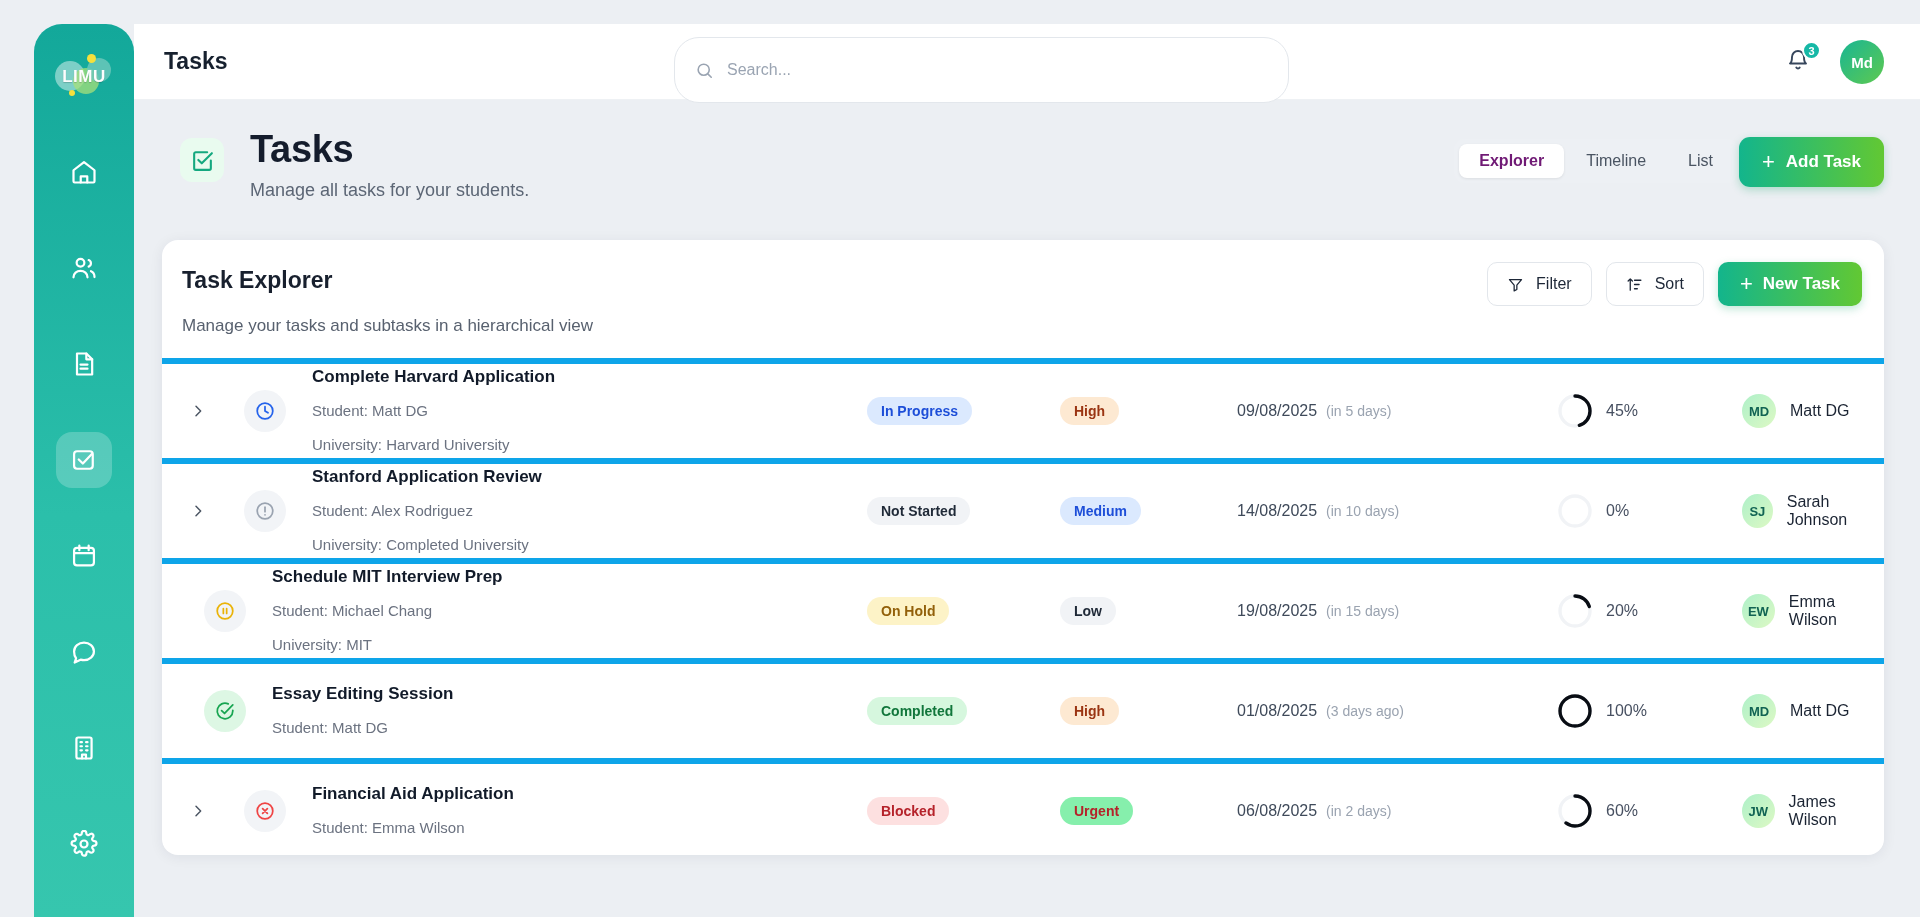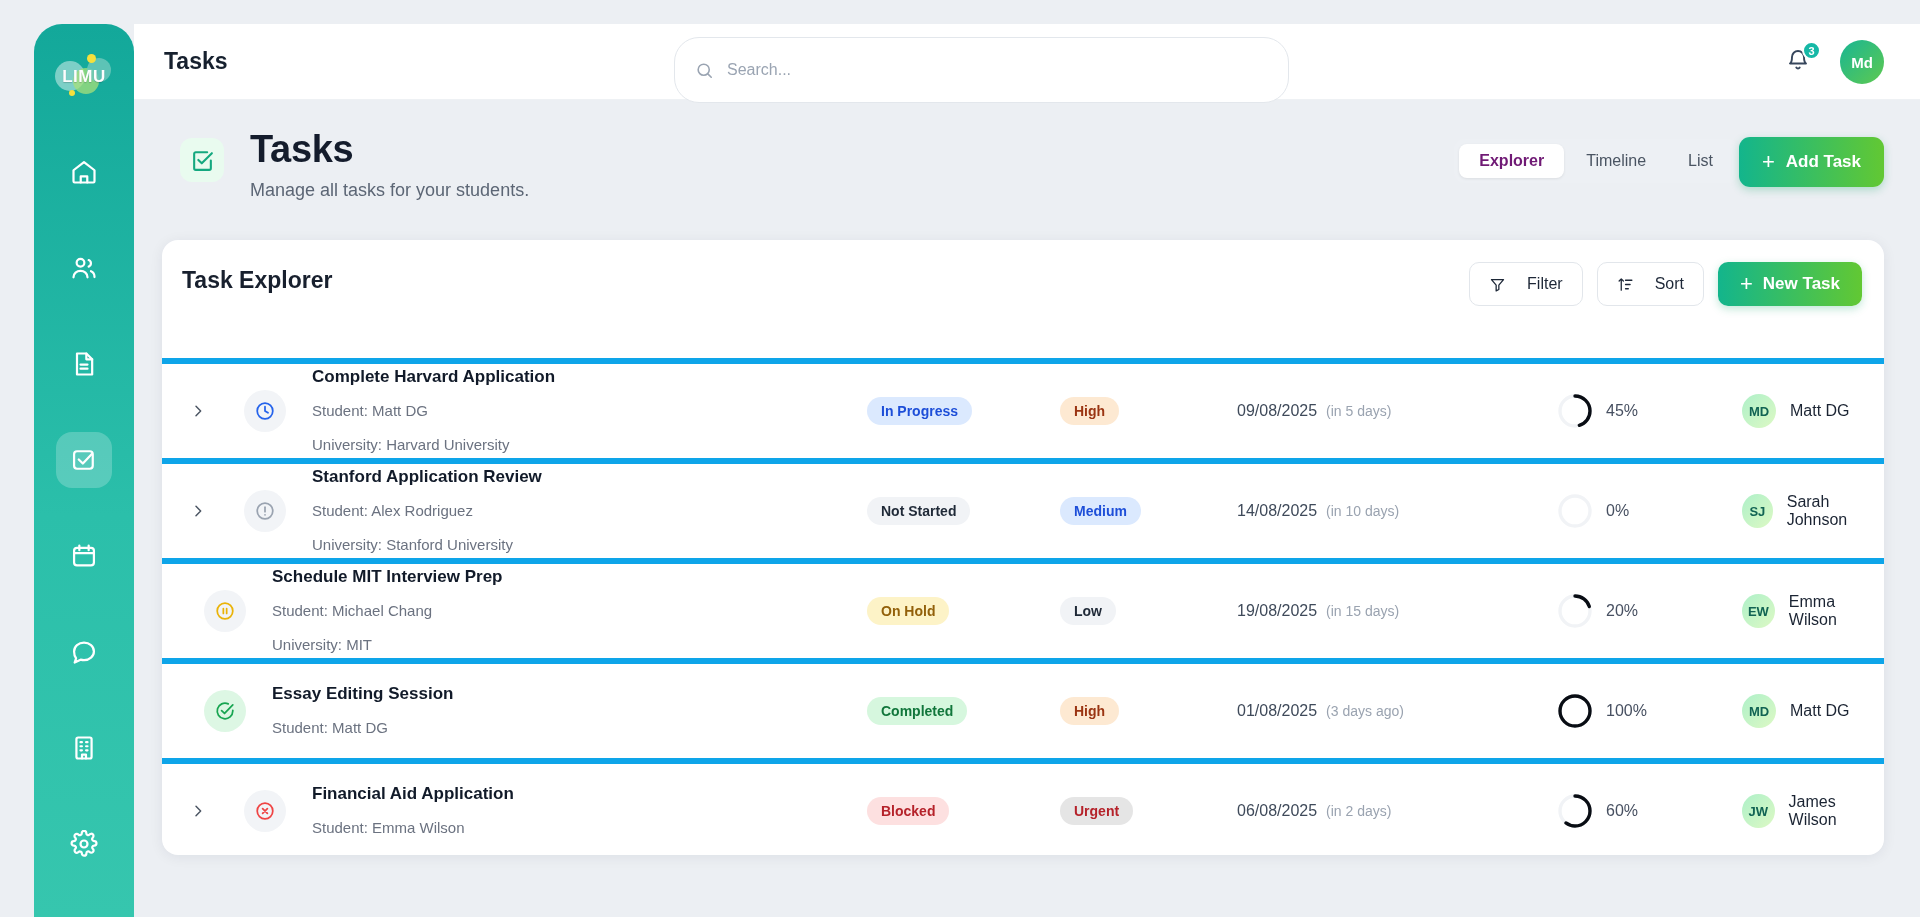--- a/index.html
+++ b/index.html
@@ -167,21 +167,21 @@
     position: absolute; left: 20px; top: 76px;
     font-size: 17px; color: #58616f;
   }
   .card-actions {
     position: absolute; right: 22px; top: 22px;
     display: flex; align-items: center; gap: 14px;
   }
   .btn-o {
     height: 44px; padding: 0 19px;
     background: #fff; border: 1px solid #e2e6eb; border-radius: 10px;
-    display: flex; align-items: center; gap: 21px;
+    display: flex; align-items: center; gap: 12px;
     font-size: 16px; color: #1d2737; cursor: pointer;
     font-family: "Liberation Sans", sans-serif;
   }
   .btn-o svg { width: 17px; height: 17px; stroke: #1d2737; fill: none; stroke-width: 1.8; stroke-linecap: round; stroke-linejoin: round; }
   .btn-new {
     height: 44px; padding: 0 22px; border: none; border-radius: 10px;
     background: linear-gradient(90deg, #13b58c 0%, #62c833 100%);
     color: #fff; font-size: 17px; font-weight: bold; cursor: pointer;
     font-family: "Liberation Sans", sans-serif;
     display: flex; align-items: center; gap: 10px;
@@ -339,20 +339,21 @@
     </div>
     <button class="btn-add">
       <span class="plus">+</span>
       <span>Add Task</span>
     </button>
   </div>
 
   <div class="card">
     <div class="card-head">
       <div class="card-title">Task Explorer</div>
+      <div class="card-sub">Manage your tasks and subtasks in a hierarchical view</div>
       <div class="card-actions">
         <button class="btn-o">
           <svg viewBox="0 0 24 24">
               <path d="M3.5 5h17l-6.6 7.8V19l-3.8 2v-8.2z"></path>
             </svg>
           <span>Filter</span>
         </button>
         <button class="btn-o">
           <svg viewBox="0 0 24 24">
               <path d="M6 20V4M3 7l3-3 3 3"></path>
@@ -411,21 +412,21 @@
           <div class="st-icon" style="left:82px;background:#f2f4f7">
             <svg viewBox="0 0 24 24">
               <circle cx="12" cy="12" r="8.5" style="fill:none;stroke:#9aa3b0;stroke-width:1.9;stroke-linecap:round;stroke-linejoin:round;"></circle>
               <path d="M12 7.8v5" style="fill:none;stroke:#9aa3b0;stroke-width:1.9;stroke-linecap:round;stroke-linejoin:round;"></path>
               <path d="M12 16.1h.01" style="fill:none;stroke:#9aa3b0;stroke-width:1.9;stroke-linecap:round;stroke-linejoin:round;"></path>
             </svg>
           </div>
           <div class="r-main" style="left:150px">
             <div class="r-title">Stanford Application Review</div>
             <div class="r-meta">Student: Alex Rodriguez</div>
-            <div class="r-meta">University: Stanford University</div>
+            <div class="r-meta">University: Completed University</div>
           </div>
           <span class="badge col-status" style="background:#f1f3f6;color:#1f2937">Not Started</span>
           <span class="badge col-prio" style="background:#dbe9fe;color:#1d4ed8">Medium</span>
           <div class="col-date">
             <span class="date-main">14/08/2025</span>
             <span class="date-rel">(in 10 days)</span>
           </div>
           <div class="col-prog">
             <div class="ring"><svg width="36" height="36" viewBox="0 0 36 36">
                 <circle cx="18" cy="18" r="15" fill="none" stroke="#f1f3f6" stroke-width="3.4"></circle>
@@ -506,21 +507,21 @@
             <svg viewBox="0 0 24 24">
               <circle cx="12" cy="12" r="8.5" style="fill:none;stroke:#ef4444;stroke-width:1.9;stroke-linecap:round;stroke-linejoin:round;"></circle>
               <path d="m9.4 9.4 5.2 5.2M14.6 9.4l-5.2 5.2" style="fill:none;stroke:#ef4444;stroke-width:1.9;stroke-linecap:round;stroke-linejoin:round;"></path>
             </svg>
           </div>
           <div class="r-main" style="left:150px">
             <div class="r-title">Financial Aid Application</div>
             <div class="r-meta">Student: Emma Wilson</div>
           </div>
           <span class="badge col-status" style="background:#fde0e0;color:#b5222a">Blocked</span>
-          <span class="badge col-prio" style="background:#e5e5e5;color:#b5222a">Urgent</span>
+          <span class="badge col-prio" style="background:#86efac;color:#b5222a">Urgent</span>
           <div class="col-date">
             <span class="date-main">06/08/2025</span>
             <span class="date-rel">(in 2 days)</span>
           </div>
           <div class="col-prog">
             <div class="ring"><svg width="36" height="36" viewBox="0 0 36 36">
                 <circle cx="18" cy="18" r="15" fill="none" stroke="#f1f3f6" stroke-width="3.4"></circle>
                 <circle cx="18" cy="18" r="15" fill="none" stroke="#090d14" stroke-width="3.4" stroke-linecap="round" stroke-dasharray="56.54866776461627 37.69911184307752"></circle>
               </svg></div>
             <span class="prog-txt">60%</span>

